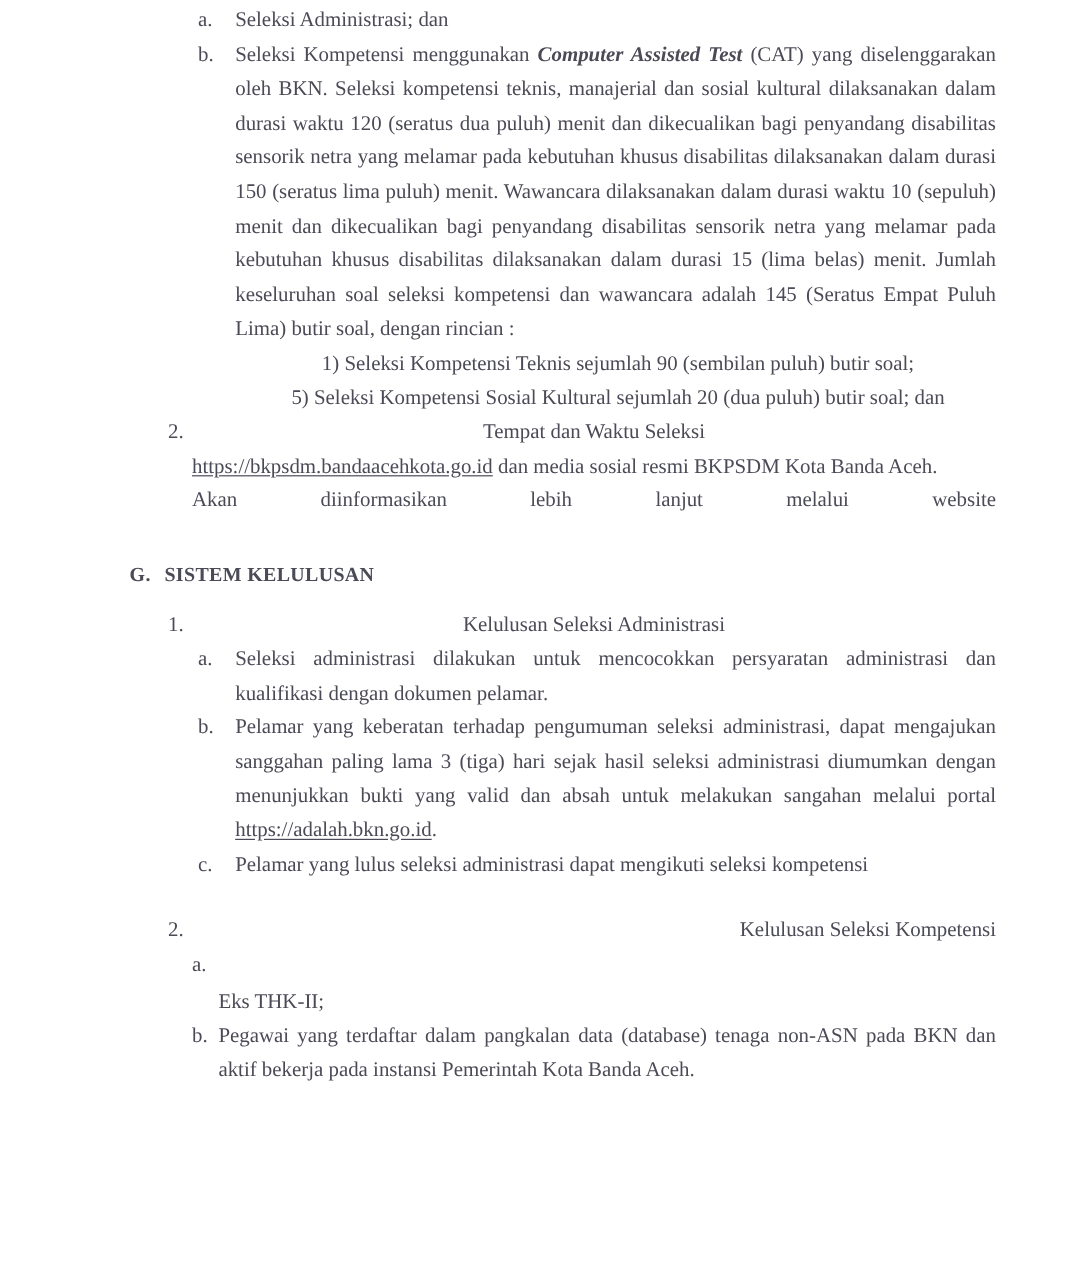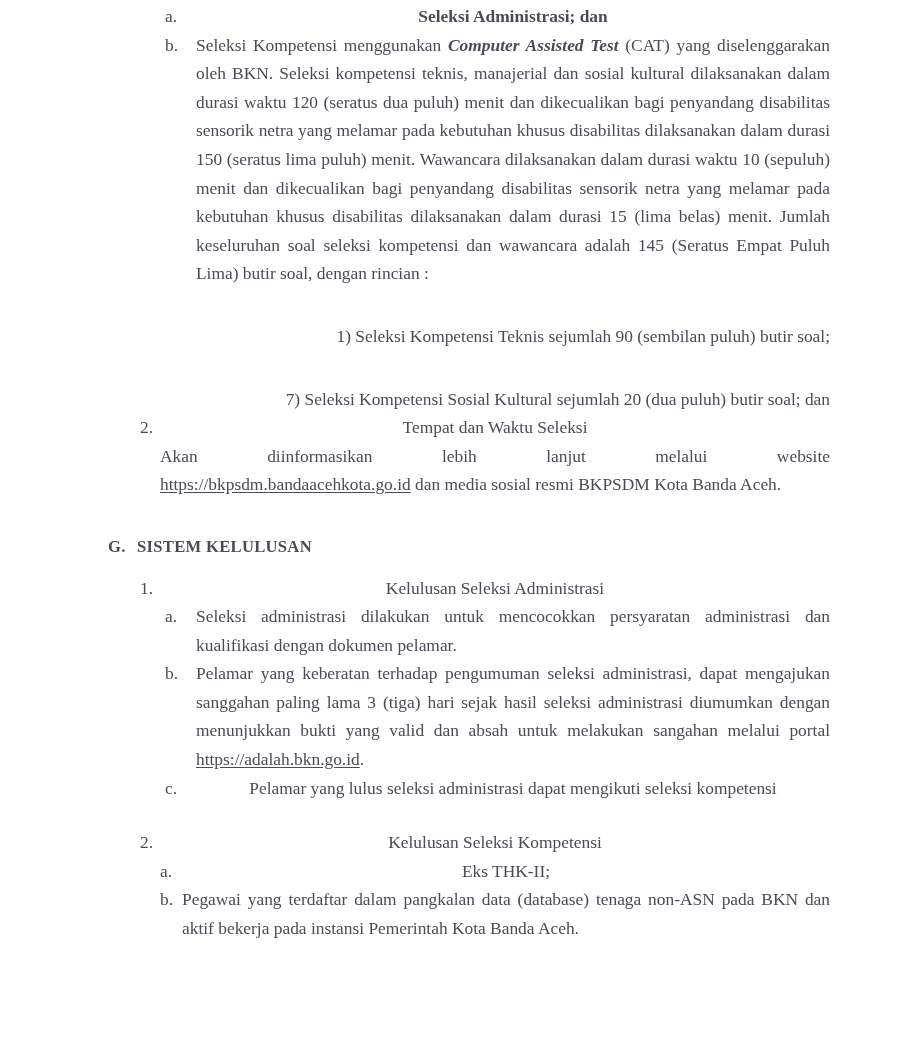--- a/index.html
+++ b/index.html
@@ -63,21 +63,21 @@
     text-justify: inter-word;
     color: #4b4b57;
   }
 
   
   .lvl-alpha { padding-left: 165px; padding-right: 70px; }
   .lvl-alpha .marker { width: 31px; }
 
   
   .lvl-paren { padding-left: 200px; padding-right: 70px; }
-  .lvl-paren .body { text-align: right; margin-top: 34px; }
+  .lvl-paren .body { text-align: center; }
 
   
   .lvl-num { padding-left: 140px; padding-right: 70px; }
   .lvl-num .marker { width: 20px; }
 
   
   .cont-num { padding-left: 160px; padding-right: 70px; }
 
   
   .lvl-alpha2 { padding-left: 160px; padding-right: 70px; }
@@ -102,43 +102,43 @@
   .spacer-md { height: 26px; }
   .spacer-lg { height: 34px; }
 </style>
 </head>
 <body>
 
 <div class="page">
 
   <div class="item lvl-alpha" style="padding-top:2px;">
     <span class="marker">a.</span>
-    <span class="body" style="text-align:center;font-weight:bold;">Seleksi Administrasi; dan</span>
+    <span class="body" style="text-align:left;">Seleksi Administrasi; dan</span>
   </div>
 
   <div class="item lvl-alpha">
     <span class="marker">b.</span>
     <span class="body"><span>Seleksi Kompetensi menggunakan </span><span class="it">Computer Assisted Test</span><span> (CAT) yang diselenggarakan oleh BKN. Seleksi kompetensi teknis, manajerial dan sosial kultural dilaksanakan dalam durasi waktu 120 (seratus dua puluh) menit dan dikecualikan bagi penyandang disabilitas sensorik netra yang melamar pada kebutuhan khusus disabilitas dilaksanakan dalam durasi 150 (seratus lima puluh) menit. Wawancara dilaksanakan dalam durasi waktu 10 (sepuluh) menit dan dikecualikan bagi penyandang disabilitas sensorik netra yang melamar pada kebutuhan khusus disabilitas dilaksanakan dalam durasi 15 (lima belas) menit. Jumlah keseluruhan soal seleksi kompetensi dan wawancara adalah 145 (Seratus Empat Puluh Lima) butir soal, dengan rincian :</span></span>
   </div>
 
   <div class="item lvl-paren">
     <span class="body">1) Seleksi Kompetensi Teknis sejumlah 90 (sembilan puluh) butir soal;</span>
   </div>
   <div class="item lvl-paren">
-    <span class="body">7) Seleksi Kompetensi Sosial Kultural sejumlah 20 (dua puluh) butir soal; dan</span>
+    <span class="body">5) Seleksi Kompetensi Sosial Kultural sejumlah 20 (dua puluh) butir soal; dan</span>
   </div>
 
   <div class="item lvl-num">
     <span class="marker">2.</span>
     <span class="body" style="text-align:center;">Tempat dan Waktu Seleksi</span>
   </div>
 
   <div class="cont-num">
+    <p class="para"><span class="ul">https://bkpsdm.bandaacehkota.go.id</span><span> dan media sosial resmi BKPSDM Kota Banda Aceh.</span></p>
     <p class="para last-stretch">Akan diinformasikan lebih lanjut melalui website</p>
-    <p class="para"><span class="ul">https://bkpsdm.bandaacehkota.go.id</span><span> dan media sosial resmi BKPSDM Kota Banda Aceh.</span></p>
   </div>
 
   <div class="spacer-lg"></div>
 
   <div class="section-head">
     <span class="sec-letter">G.</span>
     <span>SISTEM KELULUSAN</span>
   </div>
 
   <div class="spacer-sm"></div>
@@ -153,34 +153,34 @@
     <span class="body">Seleksi administrasi dilakukan untuk mencocokkan persyaratan administrasi dan kualifikasi dengan dokumen pelamar.</span>
   </div>
 
   <div class="item lvl-alpha">
     <span class="marker">b.</span>
     <span class="body"><span>Pelamar yang keberatan terhadap pengumuman seleksi administrasi, dapat mengajukan sanggahan paling lama 3 (tiga) hari sejak hasil seleksi administrasi diumumkan dengan menunjukkan bukti yang valid dan absah untuk melakukan sangahan melalui portal </span><span class="ul">https://adalah.bkn.go.id</span><span>.</span></span>
   </div>
 
   <div class="item lvl-alpha">
     <span class="marker">c.</span>
-    <span class="body" style="text-align:center;">Pelamar yang lulus seleksi administrasi dapat mengikuti seleksi kompetensi</span>
+    <span class="body" style="text-align:left;">Pelamar yang lulus seleksi administrasi dapat mengikuti seleksi kompetensi</span>
   </div>
 
   <div class="spacer-md"></div>
 
   <div class="item lvl-num">
     <span class="marker">2.</span>
-    <span class="body" style="text-align:center;">Kelulusan Seleksi Kompetensi</span>
+    <span class="body" style="text-align:right;">Kelulusan Seleksi Kompetensi</span>
   </div>
 
 
   <div class="item lvl-alpha2">
     <span class="marker">a.</span>
-    <span class="body" style="text-align:center;">Eks THK-II;</span>
+    <span class="body" style="text-align:left;margin-top:31px;">Eks THK-II;</span>
   </div>
 
   <div class="item lvl-alpha2">
     <span class="marker">b.</span>
     <span class="body">Pegawai yang terdaftar dalam pangkalan data (database) tenaga non-ASN pada BKN dan aktif bekerja pada instansi Pemerintah Kota Banda Aceh.</span>
   </div>
 
 </div>
 
 </body></html>

